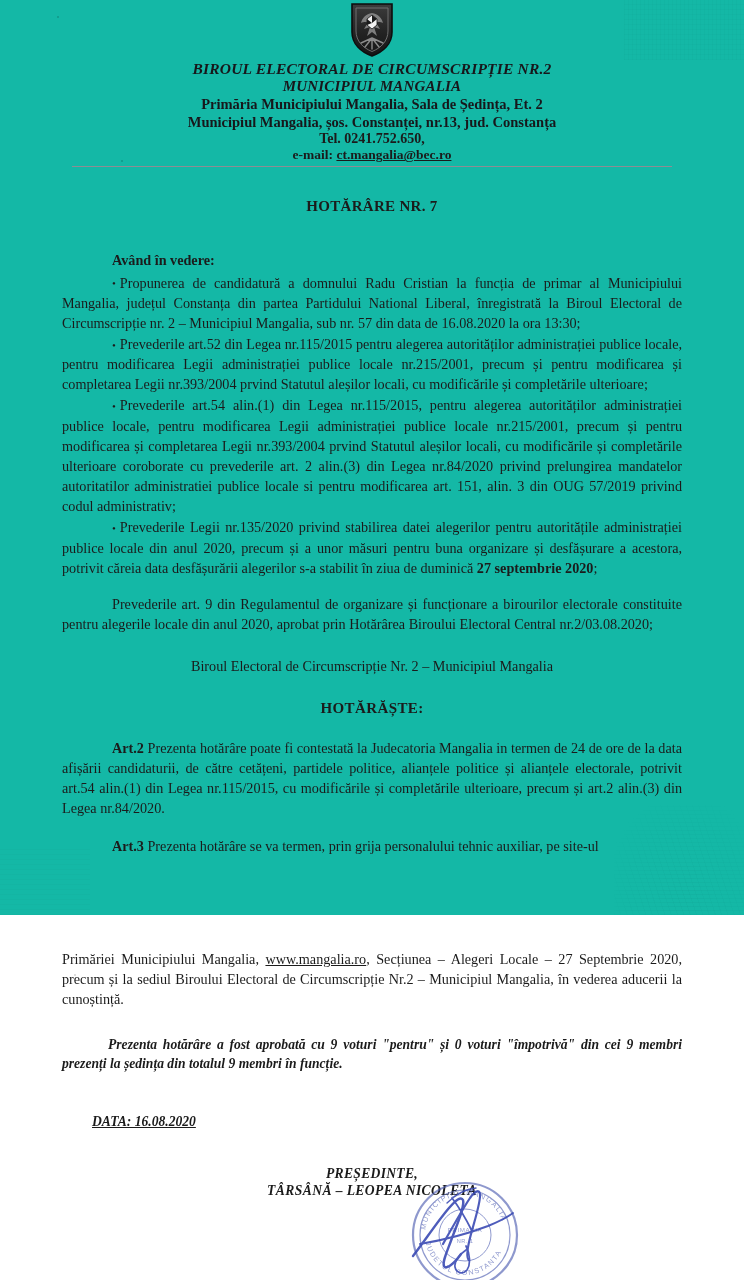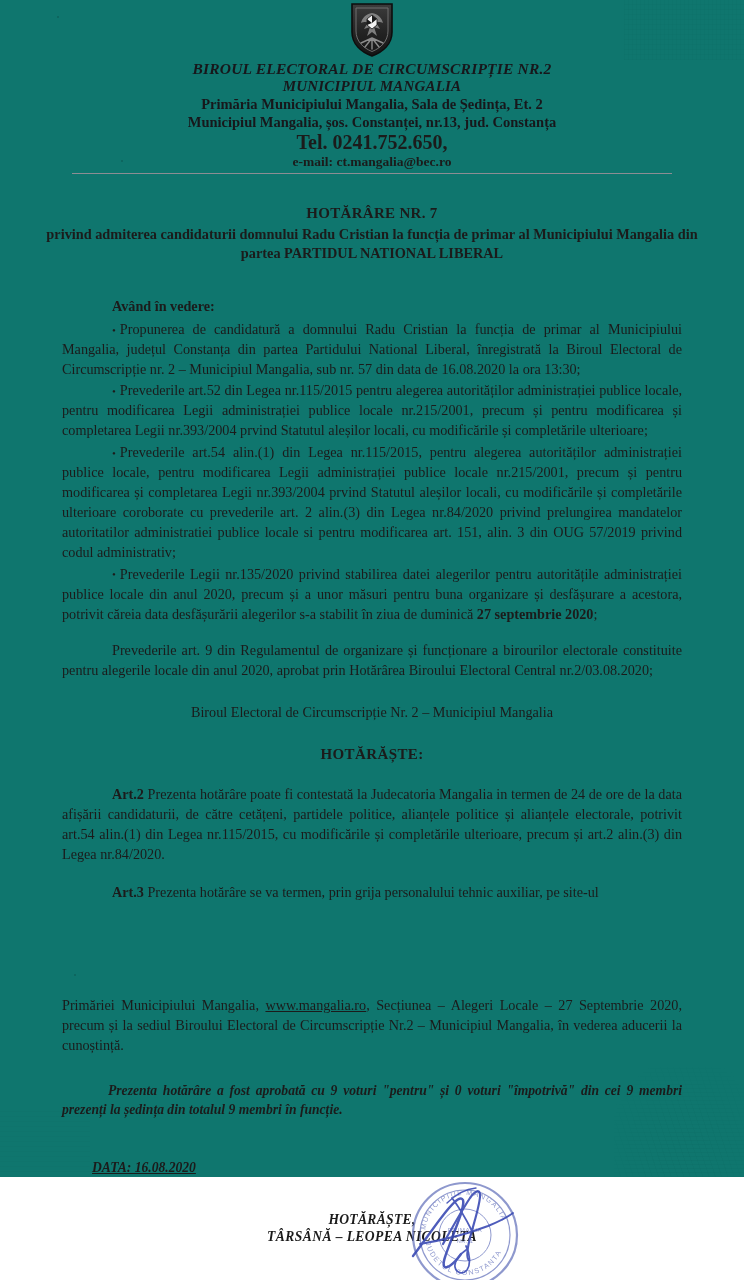--- a/index.html
+++ b/index.html
@@ -14,22 +14,22 @@
     position: relative;
     overflow: hidden;
     font-family: "Liberation Serif", "DejaVu Serif", serif;
     color: #1b1b1b;
     -webkit-font-smoothing: antialiased;
   }
 
   .page {
     position: relative;
     width: 744px;
-    height: 1177px;
-    background: #0f766e;
+    height: 915px;
+    background: #14b8a6;
     box-sizing: border-box;
   }
 
   
   .scan-noise {
     position: absolute;
     pointer-events: none;
     opacity: .55;
   }
   .noise-tr {
@@ -77,23 +77,23 @@
     letter-spacing: .2px;
     color: #17171b;
   }
   .hdr-line2 { font-size: 15px; }
   .hdr-addr {
     font-weight: bold;
     font-size: 14.5px;
     color: #17171b;
     margin-top: 1px;
   }
-  .hdr-tel { font-weight: bold; font-size: 20px; }
+  .hdr-tel { font-weight: bold; font-size: 14px; }
   .hdr-mail { font-weight: bold; font-size: 13.5px; }
-  .hdr-mail .mail-link { }
+  .hdr-mail .mail-link { text-decoration: underline; }
 
   .rule {
     width: 600px;
     margin: 3px auto 0;
     border: 0;
     border-top: 1px solid #8d8d93;
     height: 0;
   }
 
   
@@ -250,21 +250,20 @@
     <div class="hdr-tel">Tel. 0241.752.650,</div>
     <div class="hdr-mail">
       <span>e-mail:</span>
       <span class="mail-link">ct.mangalia@bec.ro</span>
     </div>
   </div>
   <hr class="rule">
 
   <div class="title-block">
     <div class="doc-title">HOTĂRÂRE NR. 7</div>
-    <div class="doc-subtitle">privind admiterea candidaturii domnului Radu Cristian la funcția de primar al Municipiului Mangalia din partea PARTIDUL NATIONAL LIBERAL</div>
   </div>
 
   <div class="body-block">
 
     <div class="lead">Având în vedere:</div>
 
     <p class="bullet-p">
       <span class="bullet">•</span><span>Propunerea de candidatură a domnului Radu Cristian la funcția de primar al Municipiului Mangalia, județul Constanța din partea Partidului National Liberal, înregistrată la Biroul Electoral de Circumscripție nr. 2 – Municipiul Mangalia, sub nr. 57 din data de 16.08.2020 la ora 13:30;</span>
     </p>
 
@@ -300,21 +299,21 @@
 
   <div class="cont-block">
     <span>Primăriei Municipiului Mangalia, </span><span class="url">www.mangalia.ro</span><span>, Secțiunea – Alegeri Locale – 27 Septembrie 2020, precum și la sediul Biroului Electoral de Circumscripție Nr.2 – Municipiul Mangalia, în vederea aducerii la cunoștință.</span>
   </div>
 
   <div class="vote-note">Prezenta hotărâre a fost aprobată cu 9 voturi "pentru" și 0 voturi "împotrivă" din cei 9 membri prezenți la ședința din totalul 9 membri în funcție.</div>
 
   <div><span class="date-line">DATA: 16.08.2020</span></div>
 
   <div class="sig-block">
-    <div class="sig-role">HOTĂRĂȘTE,</div>
+    <div class="sig-role">PREȘEDINTE,</div>
     <div class="sig-name">TÂRSÂNĂ – LEOPEA NICOLETA</div>
   </div>
 
   <div class="stamp-layer">
     <svg width="744" height="1280" viewBox="0 0 744 1280" aria-hidden="true">
       <g opacity=".62">
         <circle cx="465" cy="1235" r="52" fill="none" stroke="#4a5ab0" stroke-width="2.2"></circle>
         <circle cx="465" cy="1235" r="45" fill="none" stroke="#4a5ab0" stroke-width="1.2"></circle>
         <circle cx="465" cy="1235" r="26" fill="none" stroke="#4a5ab0" stroke-width="1"></circle>
         <defs>

